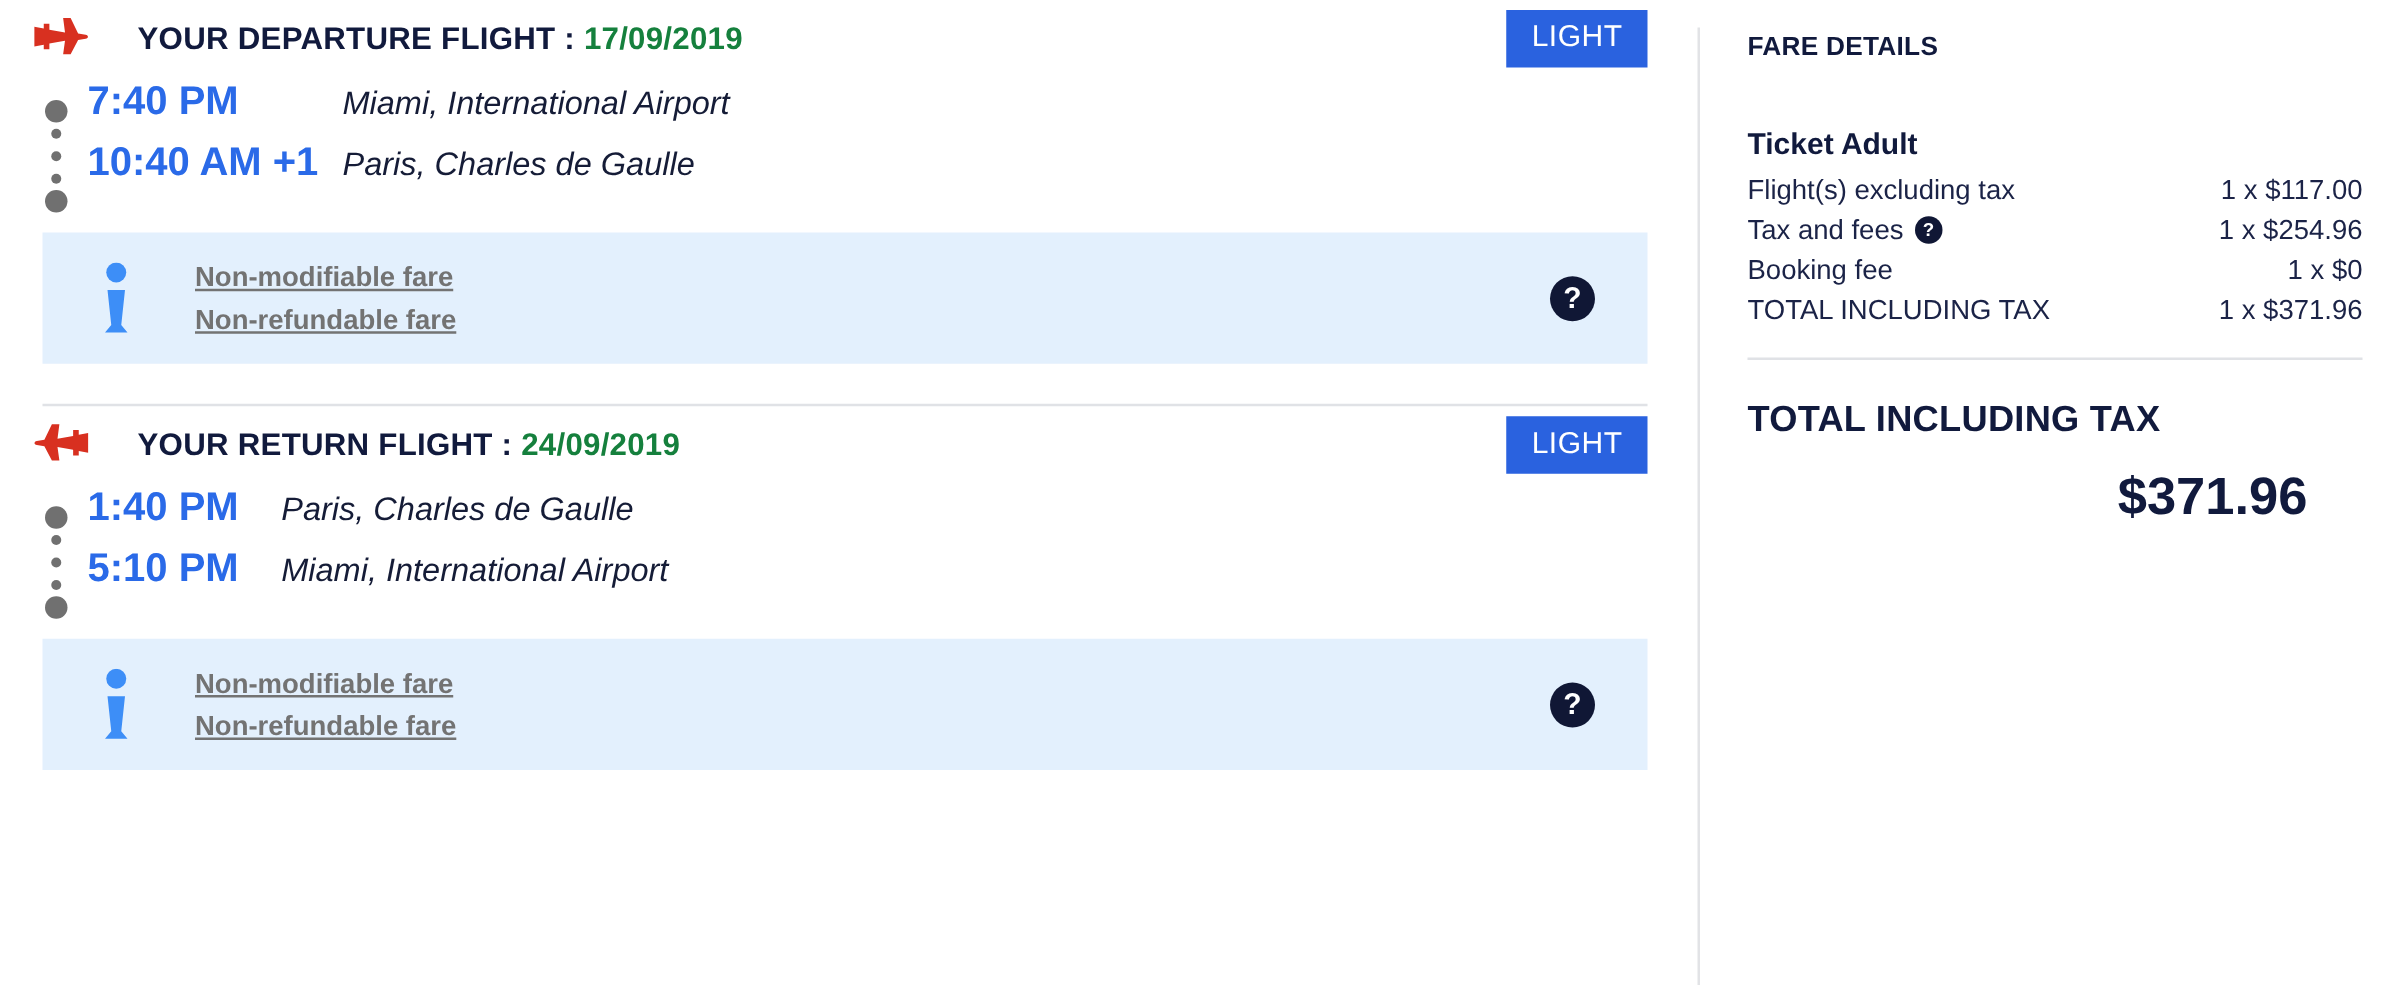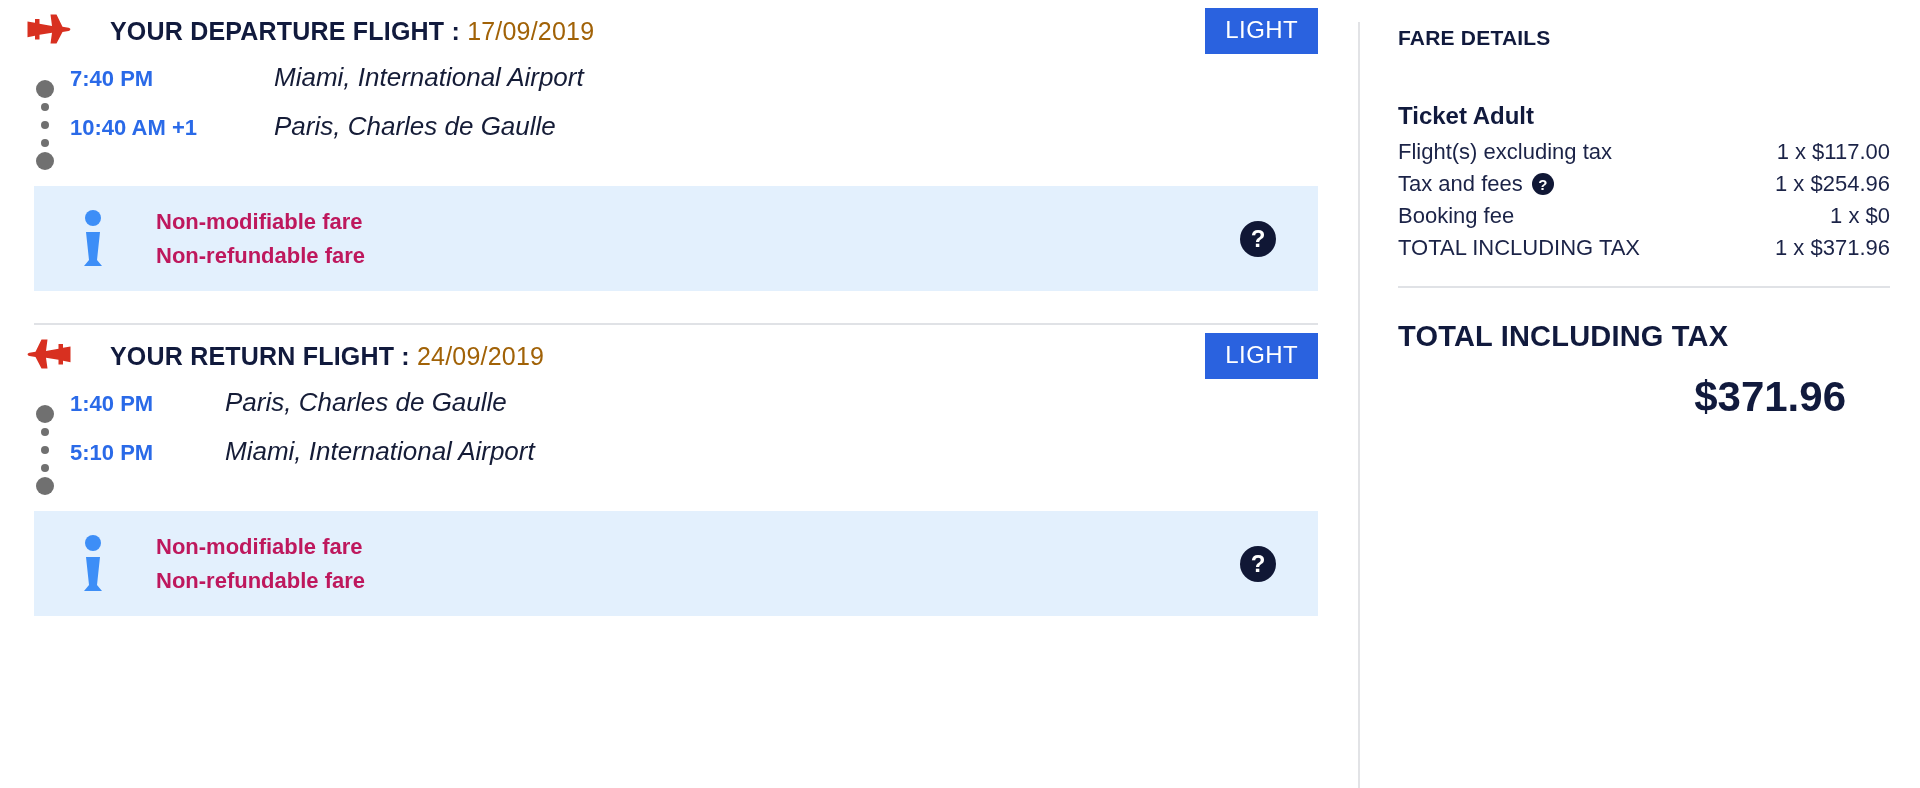--- a/index.html
+++ b/index.html
@@ -51,22 +51,22 @@
   .flight-title {
     position: absolute;
     left: 110px;
     font-size: 25px;
     font-weight: bold;
     letter-spacing: 0.2px;
     color: #111a3d;
     white-space: nowrap;
   }
   .flight-date {
-    color: #a16207;
-    font-weight: normal;
+    color: #15803d;
+    font-weight: bold;
   }
 
   .light-badge {
     position: absolute;
     right: 40px;
     top: 50%;
     transform: translateY(-50%);
     background: #2a62df;
     color: #ffffff;
     font-size: 24px;
@@ -105,21 +105,21 @@
   }
 
   .leg {
     display: flex;
     align-items: baseline;
     height: 49px;
     padding-left: 44px;
   }
   .leg-time {
     color: #2a6ae8;
-    font-size: 22px;
+    font-size: 32px;
     font-weight: bold;
     white-space: nowrap;
   }
   .leg-place {
     color: #151c37;
     font-size: 26px;
     white-space: nowrap;
     font-style: italic;
   }
 
@@ -144,22 +144,23 @@
     width: 26px;
     height: 58px;
   }
   .info-text {
     padding-left: 122px;
     line-height: 1.52;
   }
   .info-text div {
     font-size: 22px;
     font-weight: bold;
-    color: #be185d;
-    white-space: nowrap;
+    color: #737373;
+    white-space: nowrap;
+    text-decoration: underline;
   }
   .help-circle {
     position: absolute;
     right: 42px;
     top: 50%;
     transform: translateY(-50%);
     width: 36px;
     height: 36px;
     border-radius: 50%;
     background: #101735;

